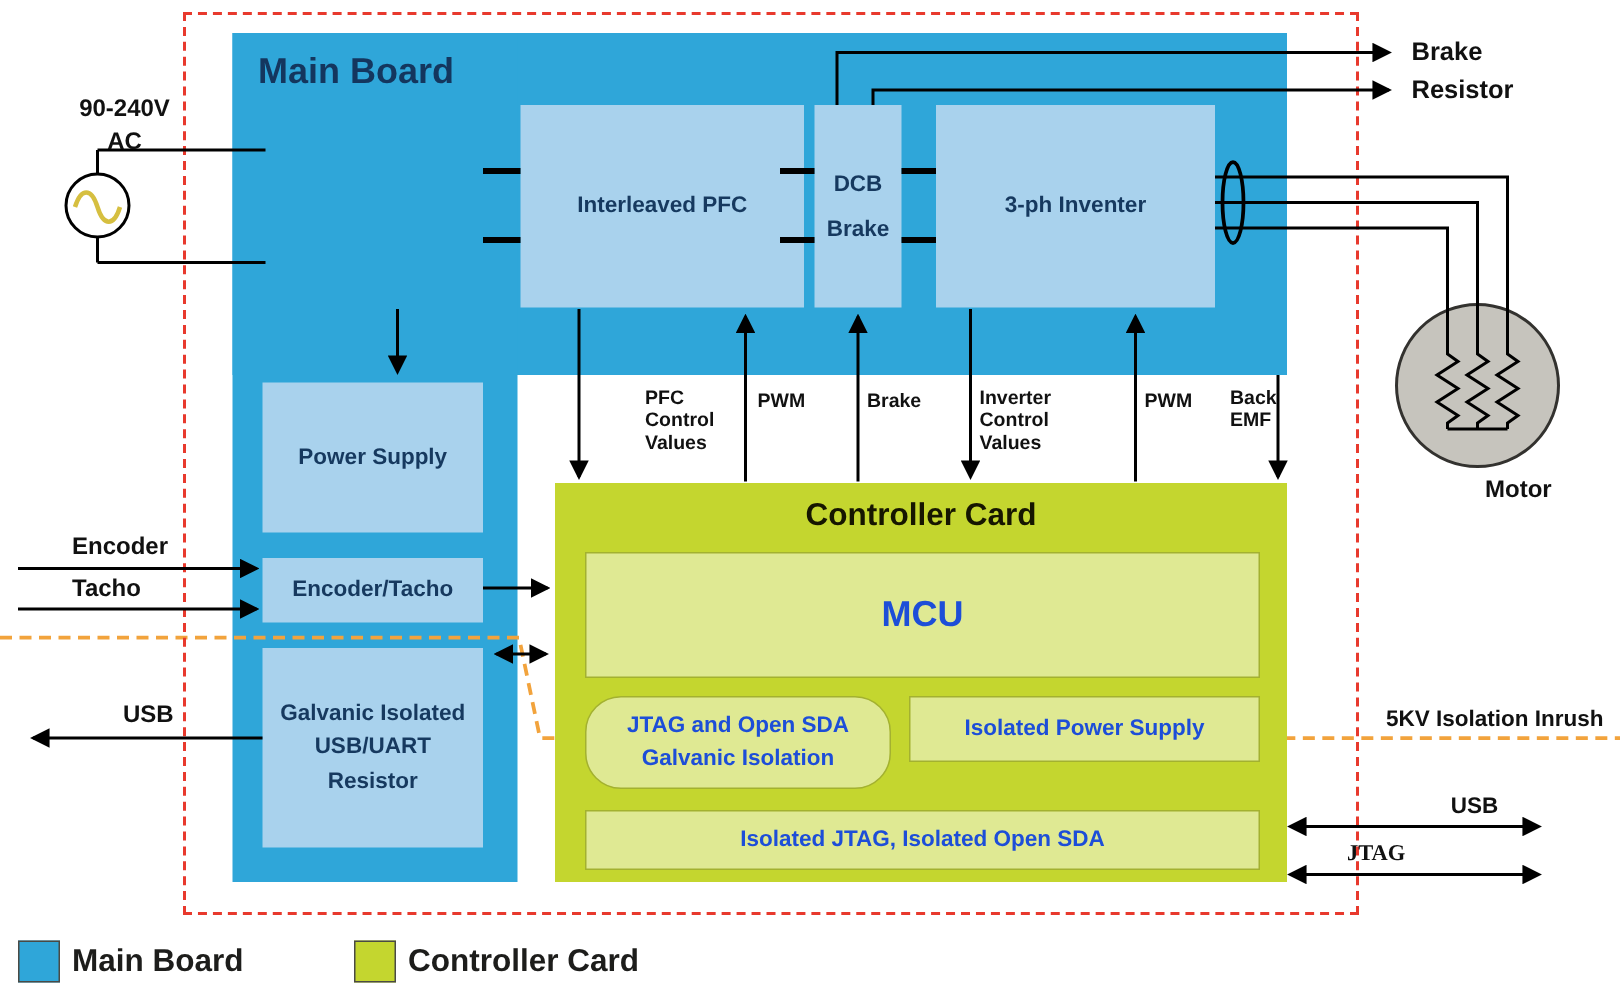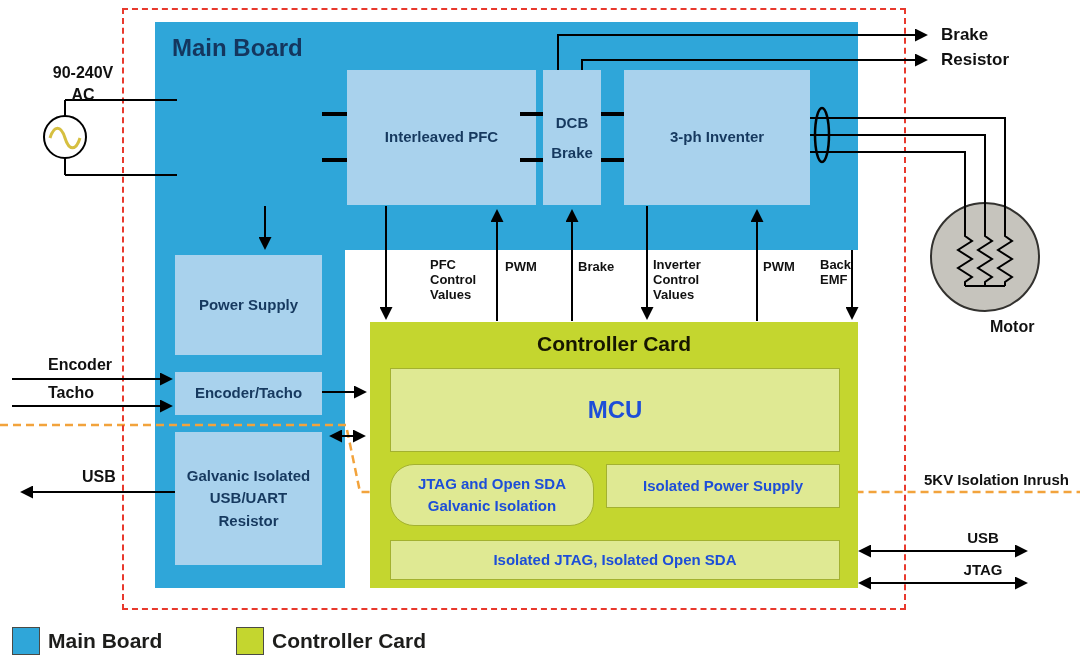--- a/index.html
+++ b/index.html
@@ -147,20 +147,20 @@
     <div>AC</div>
   </div>
   <div class="abs sidelabel" style="left:8px;top:356px;">Encoder</div>
   <div class="abs sidelabel" style="left:8px;top:384px;">Tacho</div>
   <div class="abs sidelabel" style="left:42px;top:468px;">USB</div>
   <div class="abs biglabel" style="left:941px;top:25px;">Brake</div>
   <div class="abs biglabel" style="left:941px;top:50px;">Resistor</div>
   <div class="abs sidelabel" style="left:950px;top:318px;width:70px;">Motor</div>
   <div class="abs sidelabel" style="left:884px;top:471px;font-size:15px;">5KV Isolation Inrush</div>
   <div class="abs sidelabel" style="left:858px;top:529px;width:170px;text-align:center;font-size:15px;">USB</div>
-  <div class="abs sidelabel" style="left:858px;top:561px;width:170px;text-align:center;font-size:15px;">JTAG</div>
+  <div class="abs sidelabel" style="left:858px;top:561px;width:170px;text-align:left;font-size:15px;font-family:Liberation Serif, serif;">JTAG</div>
 
   <div class="abs legend-swatch" style="left:12px;top:627px;background:#2fa6d9;"></div>
   <div class="abs legend-label" style="left:48px;top:629px;">Main Board</div>
   <div class="abs legend-swatch" style="left:236px;top:627px;background:#c4d62f;"></div>
   <div class="abs legend-label" style="left:272px;top:629px;">Controller Card</div>
 
 </div>
 
 </body></html>

